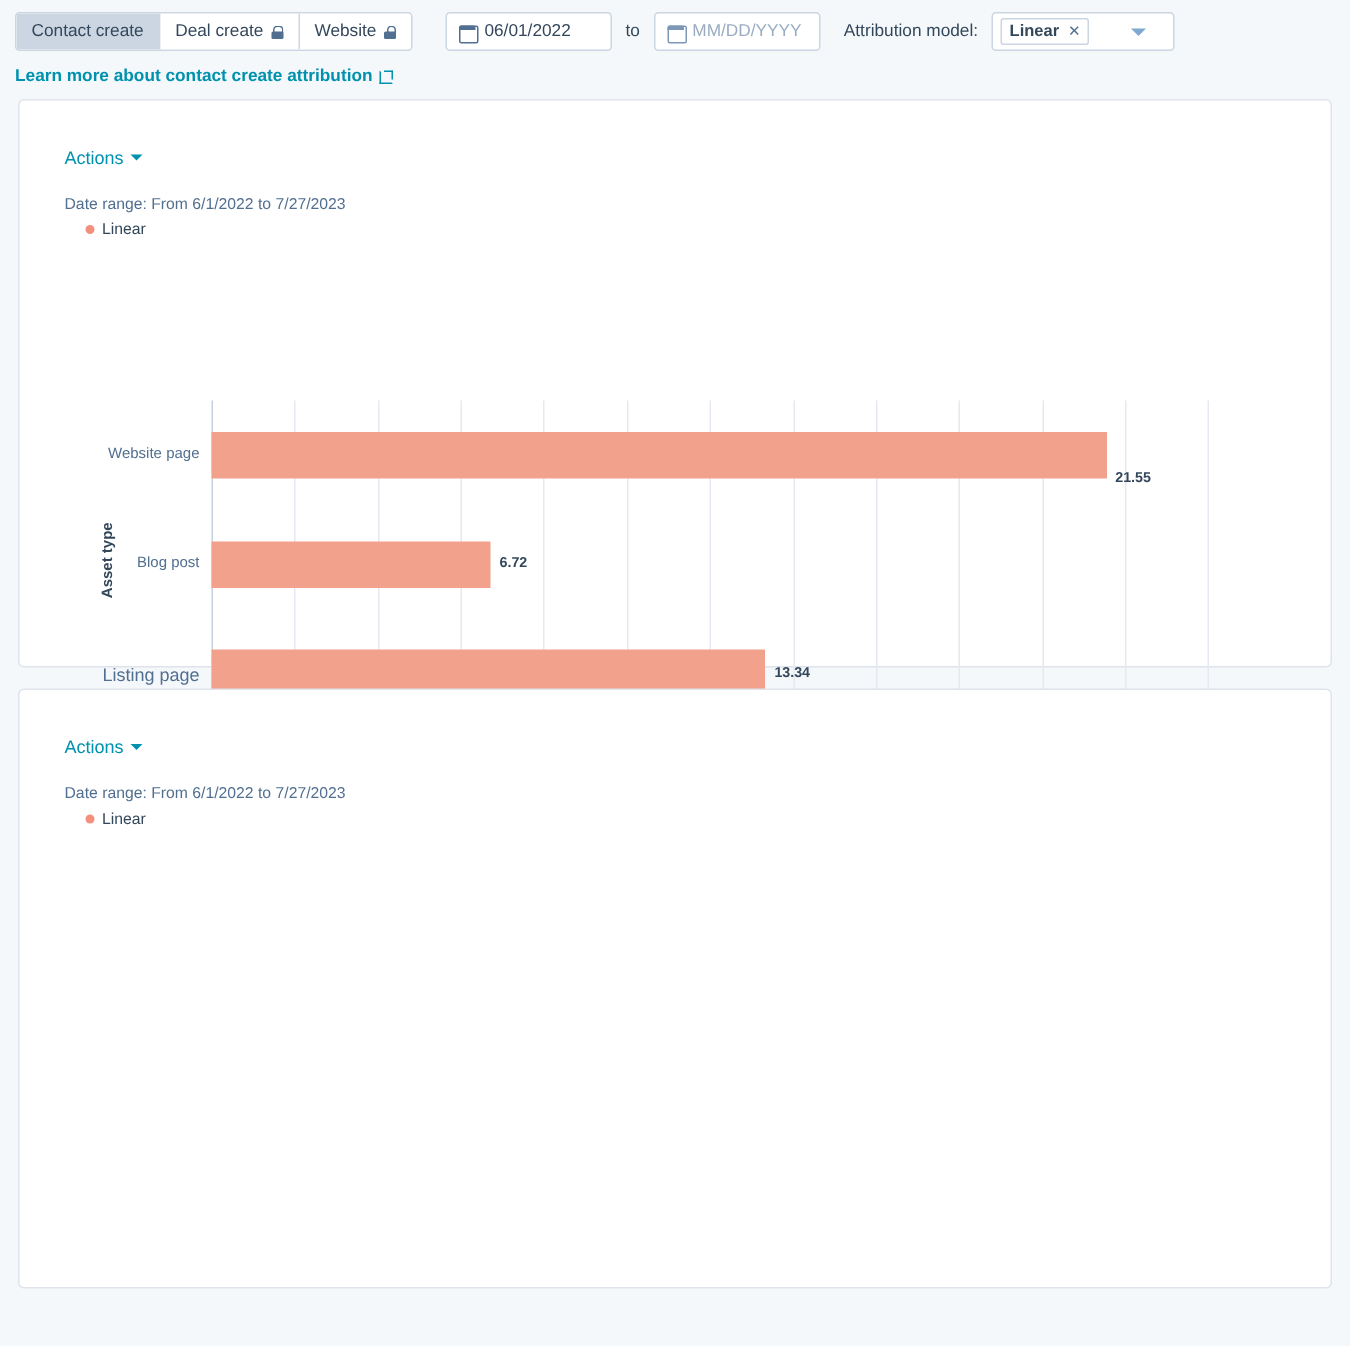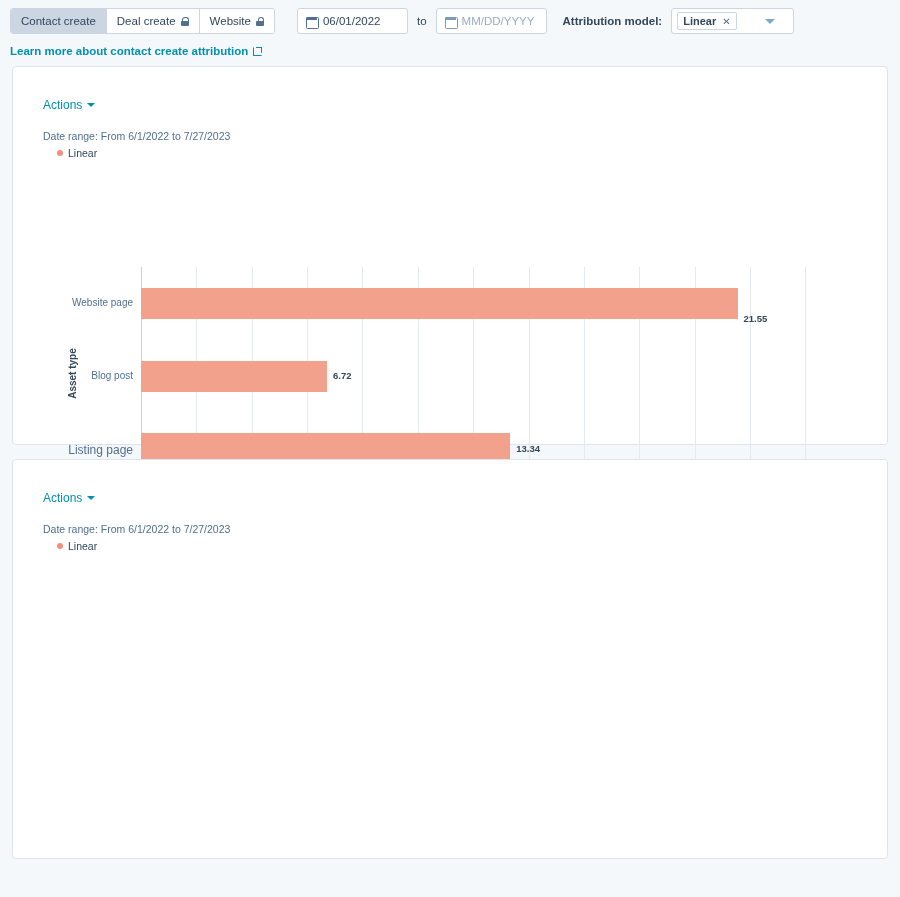--- a/index.html
+++ b/index.html
@@ -57,21 +57,21 @@
   .cal-ico:after{
     content:""; position:absolute; left:0; top:1.5px; width:11px; height:3px;
     background:#516f90; border-radius:1.5px 1.5px 0 0;
   }
   .cal-ico.muted:before{ border-color:#7c98b6; }
   .cal-ico.muted:after{ background:#7c98b6; }
   .date-val{ color:#33475b; }
   .date-ph{ color:#99acc2; }
   .to-lbl{ font-size:11.5px; color:#33475b; margin:0 9px; }
 
-  .attr-lbl{ font-size:11.5px; color:#33475b; margin-left:16px; margin-right:9px;font-weight:bold; }
+  .attr-lbl{ font-size:11.5px; color:#33475b; margin-left:16px; margin-right:9px; }
   .attr-select{
     display:flex; align-items:center; height:26px;
     border:1px solid #cbd6e2; border-radius:3px; background:#fff;
     padding:0 4px 0 5px; gap:0;
   }
   .chip{
     display:flex; align-items:center; gap:6px;
     border:1px solid #cbd6e2; border-radius:2px;
     padding:1px 5px; font-size:11px; font-weight:bold; color:#33475b;
     background:#fff; height:18px;

